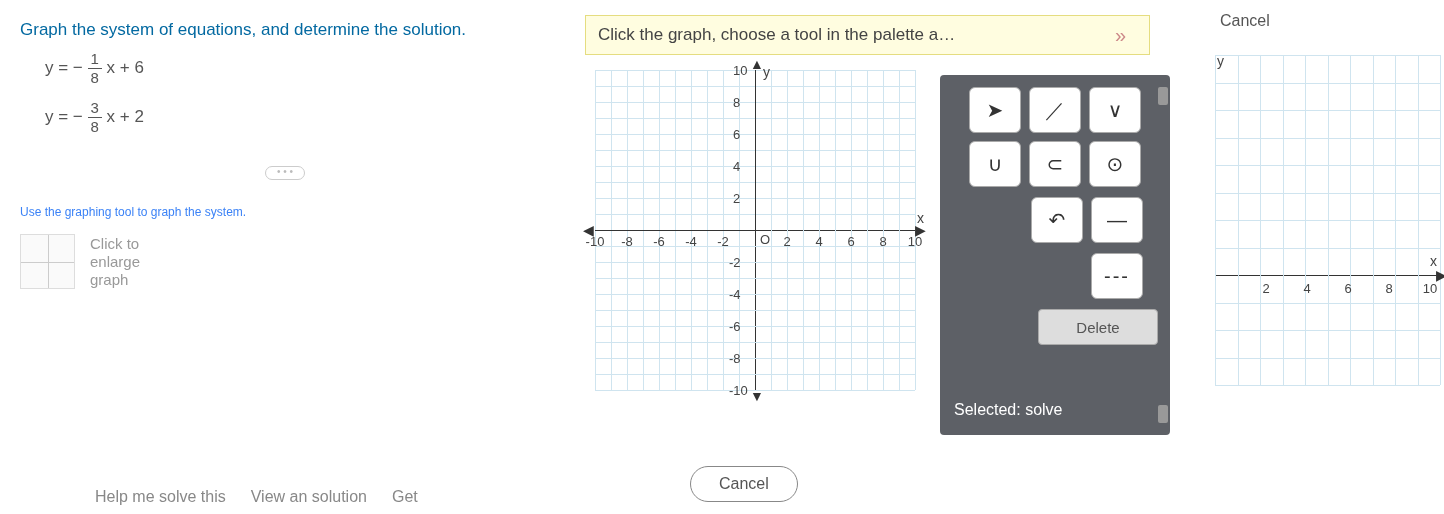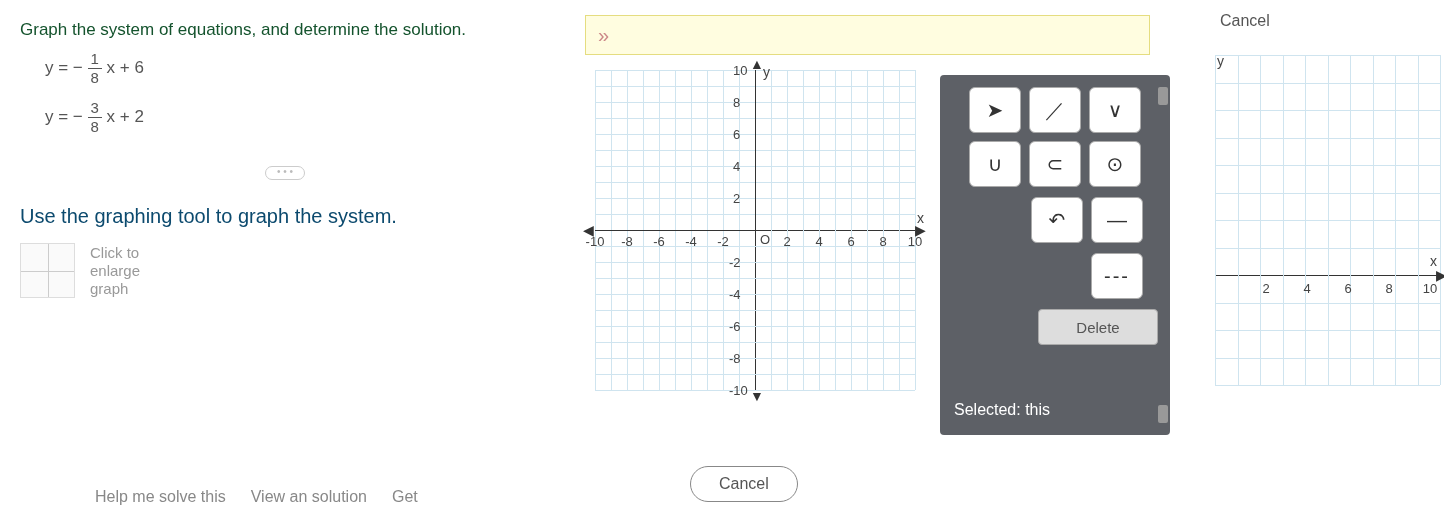--- a/index.html
+++ b/index.html
@@ -12,27 +12,27 @@
     position: relative;
     color: #555;
   }
   .left-panel {
     position: absolute;
     left: 0; top: 0;
     width: 570px; height: 514px;
     background: #fff;
     padding: 20px 20px 0 20px;
   }
-  .instr { font-size: 17px; color: #14532d; margin-bottom: 3px; }
+  .instr { font-size: 17px; color: #0369a1; margin-bottom: 3px; }
   .equations { margin: 10px 0 30px 25px; font-size: 17px; color:#555; line-height: 1.2; }
   .frac { display: inline-block; text-align: center; vertical-align: middle; font-size: 15px; }
   .frac .n { display:block; border-bottom: 1px solid #555; padding: 0 3px; }
   .frac .d { display:block; padding: 0 3px; }
   .dots { width: 40px; height: 14px; border:1px solid #ccc; border-radius: 8px; margin: 10px auto; color:#bbb; font-size:10px; text-align:center; line-height:10px; }
-  .use-tool { font-size: 20px; color:#0c4a6e; margin-top: 25px; }
+  .use-tool { font-size: 12px; color:#3b82f6; margin-top: 25px; }
   .click-enlarge { display:flex; align-items:center; gap:15px; margin-top: 15px; }
   .thumb { width: 55px; height: 55px; background:#fafafa; border:1px solid #ddd; position:relative; }
   .thumb::before, .thumb::after { content:""; position:absolute; background:#ccc; }
   .thumb::before { left:50%; top:0; width:1px; height:100%; }
   .thumb::after { top:50%; left:0; height:1px; width:100%; }
   .cet { font-size: 15px; color:#999; line-height:1.2; }
   .bottom-links { position:absolute; bottom: 8px; left: 95px; display:flex; gap:25px; color:#888; font-size:16px; }
   .bottom-links span { cursor:pointer; }
 
   .mid-panel {
@@ -113,20 +113,21 @@
   </div>
   <div class="bottom-links">
     <span>Help me solve this</span>
     <span>View an solution</span>
     <span>Get</span>
   </div>
 </div>
 
 <div class="mid-panel">
   <div class="hint-bar">
+    <span>Click the graph, choose a tool in the palette a…</span>
     <span class="chev">»</span>
   </div>
 
   <div class="graph-area">
     <div class="grid" id="mainGrid">
         <div class="hline" style="left: 0px; width: 100%; height: 1px; top: 0px;"></div>
         <div class="vline" style="top: 0px; height: 100%; width: 1px; left: 0px;"></div>
         <div class="hline" style="left: 0px; width: 100%; height: 1px; top: 16px;"></div>
         <div class="vline" style="top: 0px; height: 100%; width: 1px; left: 16px;"></div>
         <div class="hline" style="left: 0px; width: 100%; height: 1px; top: 32px;"></div>
@@ -208,21 +209,21 @@
       <div class="tool-btn">⊙</div>
     </div>
     <div class="tool-row2">
       <div class="tool-btn">↶</div>
       <div class="tool-btn">—</div>
     </div>
     <div class="tool-row2" style="grid-template-columns:52px; justify-content:flex-end;">
       <div class="tool-btn" style="letter-spacing:2px">---</div>
     </div>
     <div class="wide-btn">Delete</div>
-    <div class="sel-text">Selected: this</div>
+    <div class="sel-text">Selected: solve</div>
     <div class="scroll-marker b"></div>
   </div>
 
   <div class="mid-buttons">
     <div class="pill cancel">Cancel</div>
   </div>
 </div>
 
 <div class="right-panel">
   <div class="cancel-top">Cancel</div>

